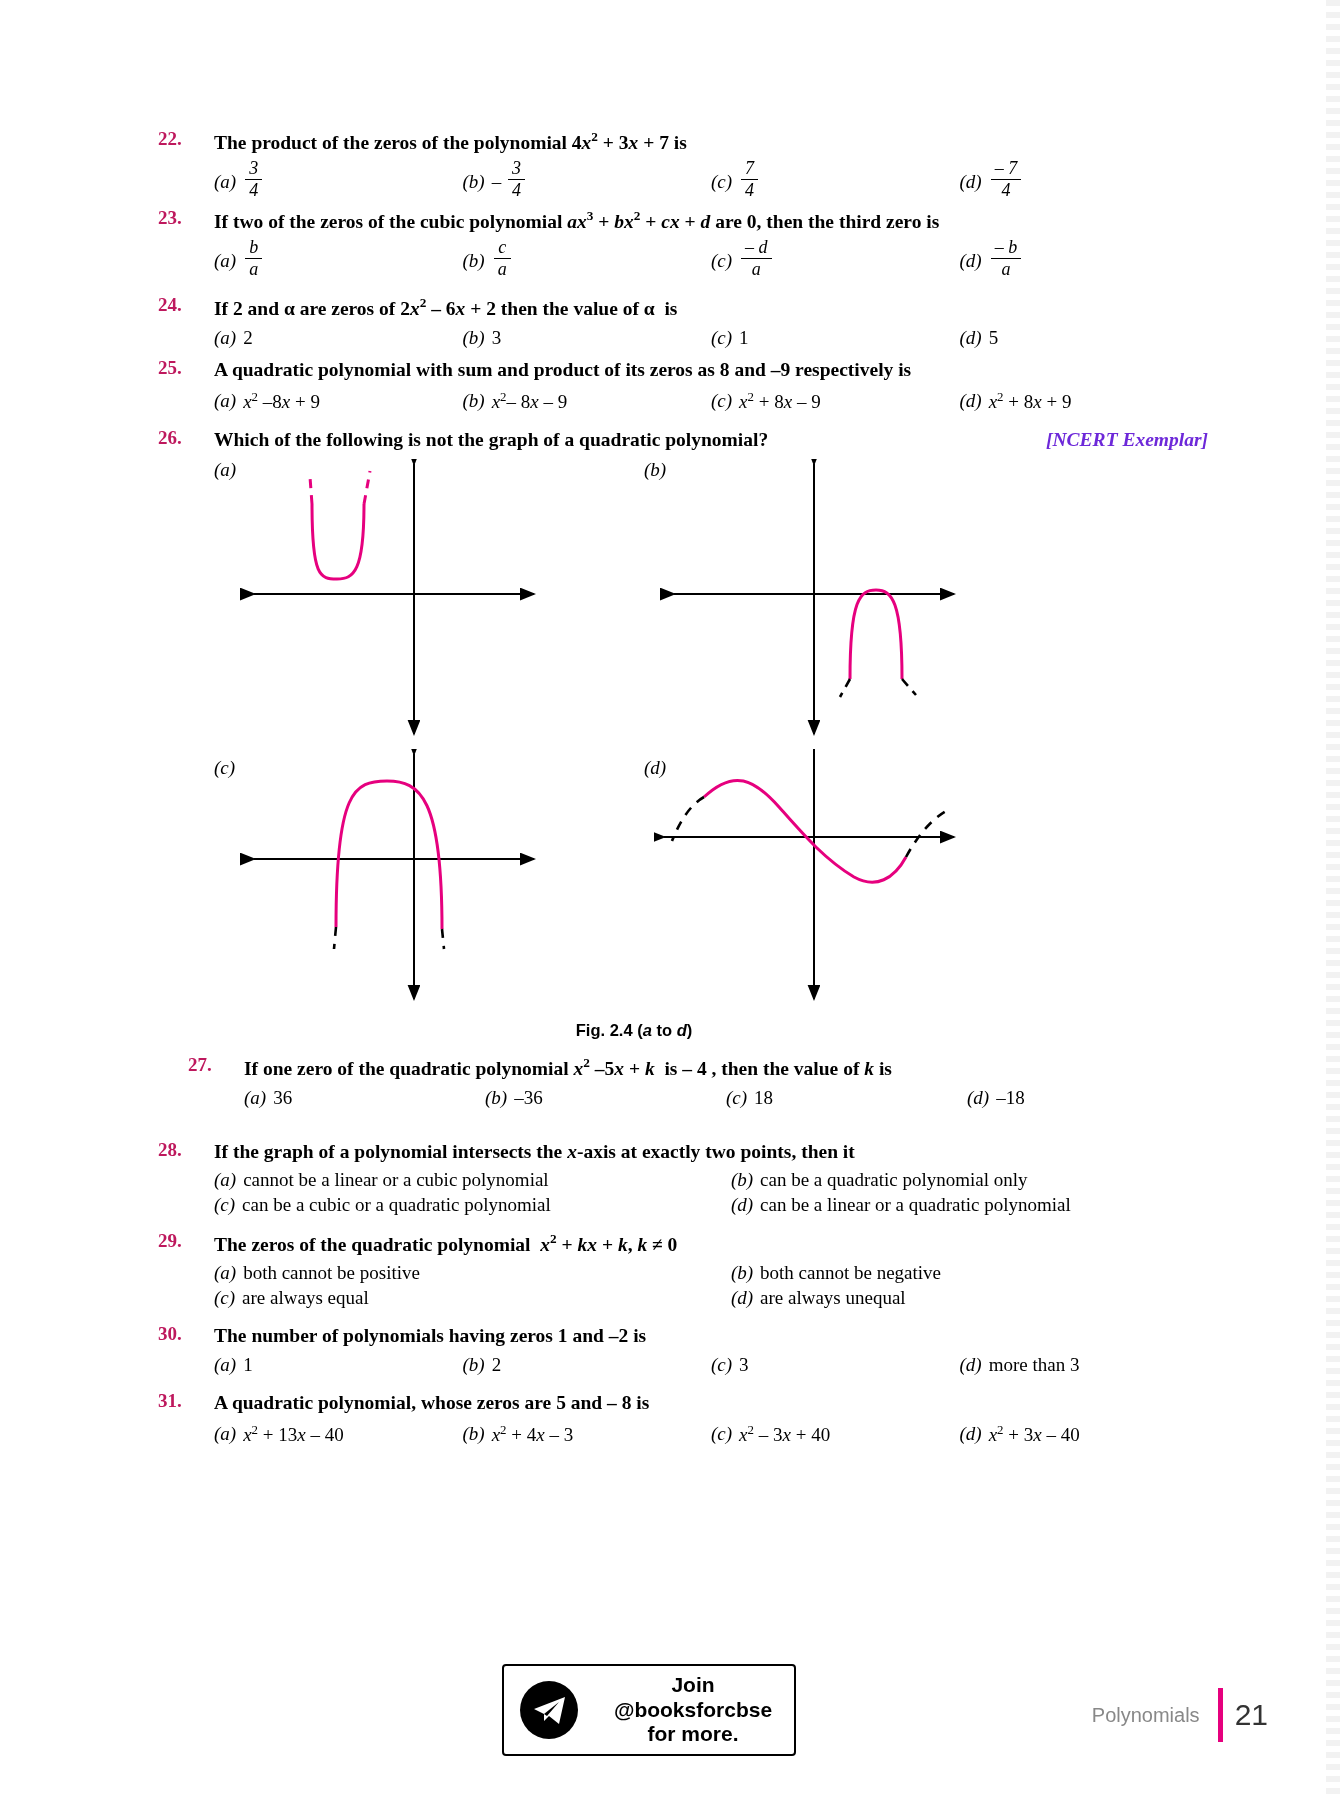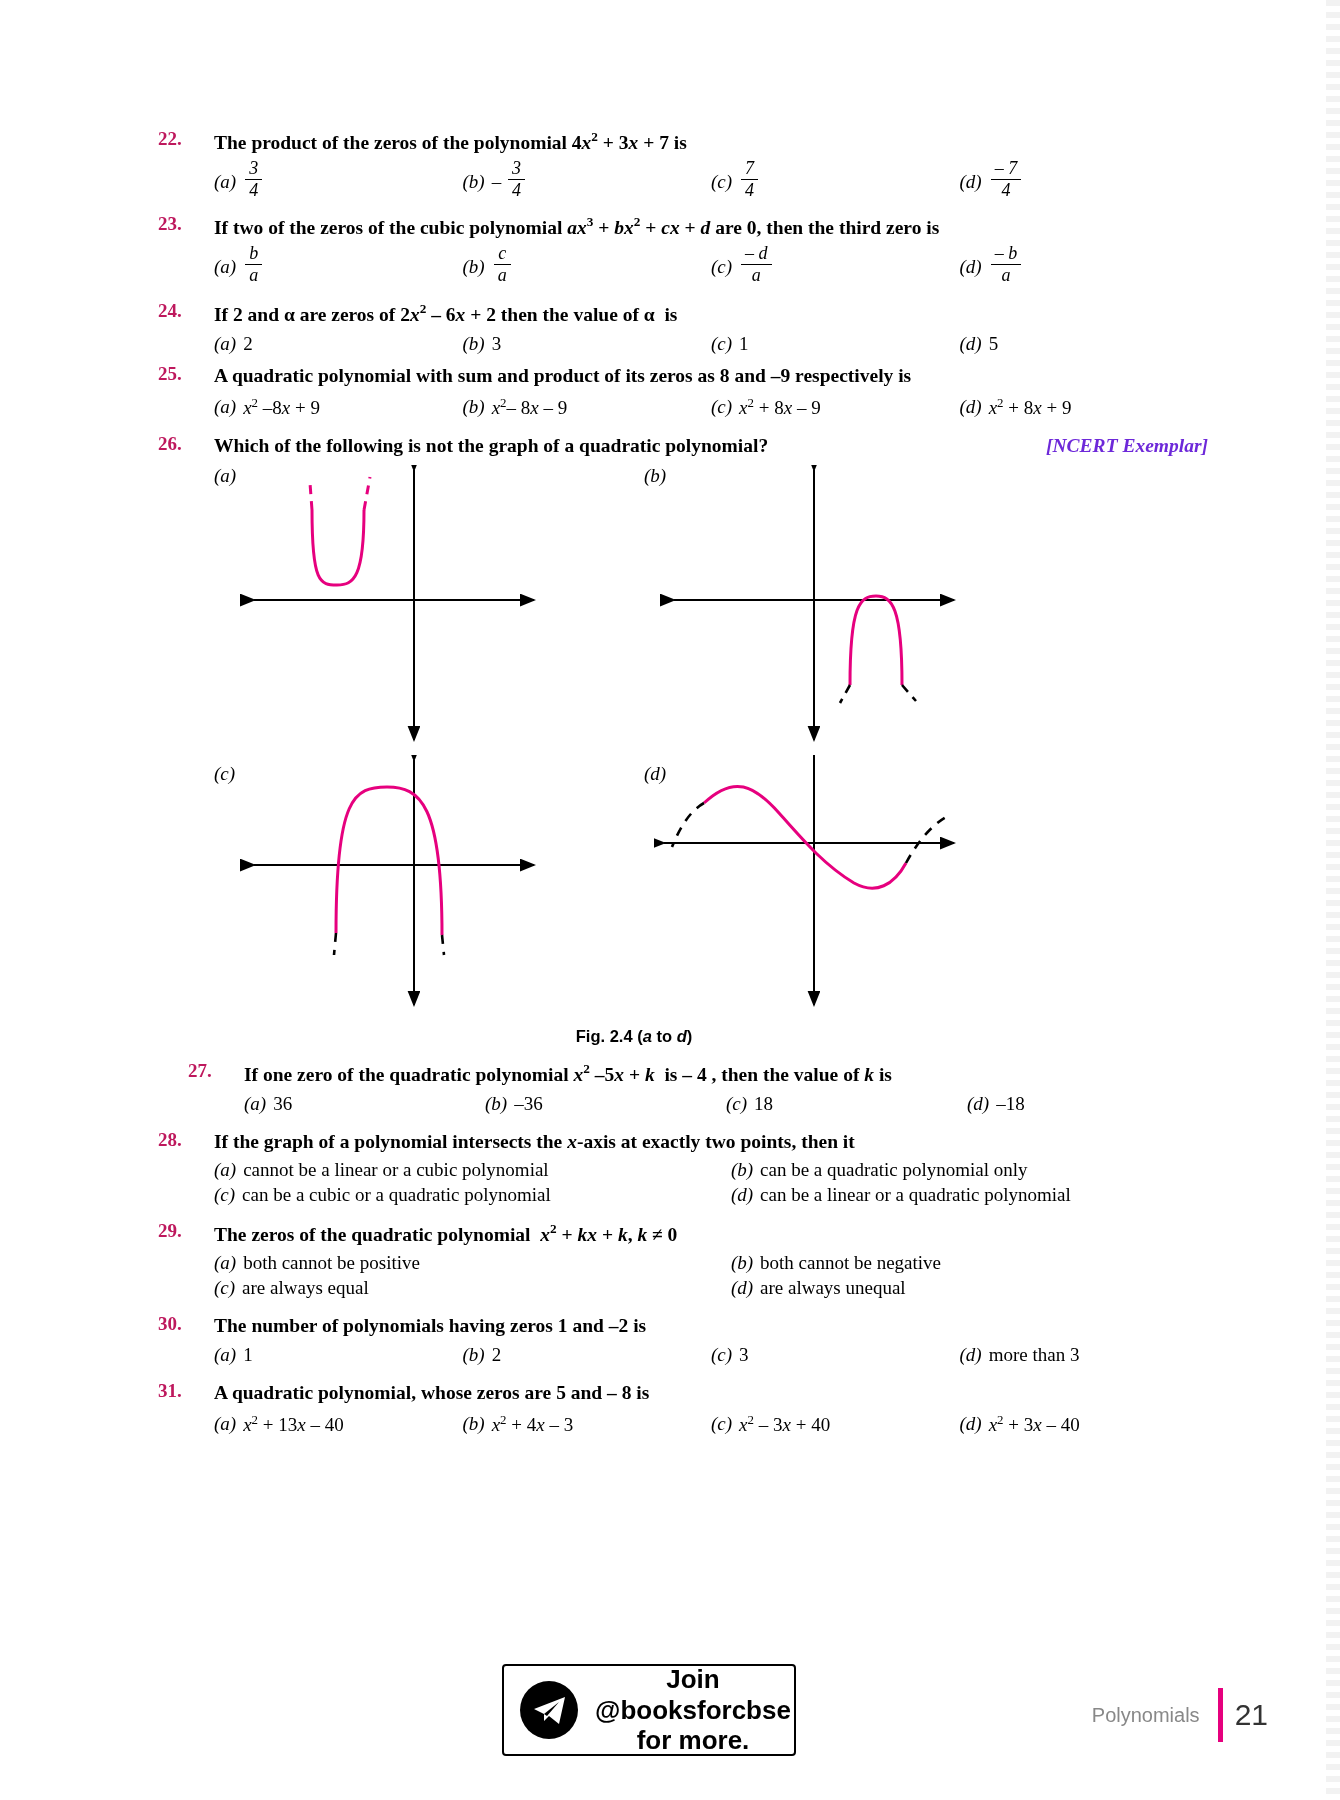--- a/index.html
+++ b/index.html
@@ -142,21 +142,21 @@
     background: #000;
     margin-left: 16px;
     position: relative;
     flex: none;
   }
   .tgcircle svg { position: absolute; left: 12px; top: 14px; }
   .tgtext {
     margin-left: 14px;
     font-family: "Liberation Sans", sans-serif;
     font-weight: bold;
-    font-size: 26px;
+    font-size: 21px;
     line-height: 1.18;
     text-align: center;
     flex: 1;
   }
   .footright {
     position: absolute;
     right: 72px;
     top: 24px;
     display: flex;
     align-items: center;
@@ -230,21 +230,21 @@
         <div class="optline">
           <span class="olab">(d)</span>
           <span class="frac">
               <span class="num">– 7</span>
               <span class="den">4</span>
             </span>
         </div>
       </div>
     </div>
 
-    <div class="q" style="margin-top:10px;">
+    <div class="q" style="margin-top:4px;">
       <div class="qnum">23.</div>
       <div class="qtext">
         If two of the zeros of the cubic polynomial <span class="mi">ax</span><sup>3</sup> + <span class="mi">bx</span><sup>2</sup> + <span class="mi">cx</span> + <span class="mi">d</span> are 0, then the third zero is
       </div>
       <div class="opts cols4">
         <div class="optline">
           <span class="olab">(a)</span>
           <span class="frac">
               <span class="num">b</span>
               <span class="den">a</span>
@@ -398,21 +398,21 @@
           <span class="olab">(c)</span>
           <span>18</span>
         </div>
         <div class="optline">
           <span class="olab">(d)</span>
           <span>–18</span>
         </div>
       </div>
     </div>
 
-    <div class="q" style="margin-top:14px;">
+    <div class="q" style="margin-top:30px;">
       <div class="qnum">28.</div>
       <div class="qtext">
         If the graph of a polynomial intersects the <span class="mi">x</span>-axis at exactly two points, then it
       </div>
       <div class="mcqlist">
         <div class="row">
           <div class="optline">
             <span class="olab">(a)</span>
             <span>cannot be a linear or a cubic polynomial</span>
           </div>

